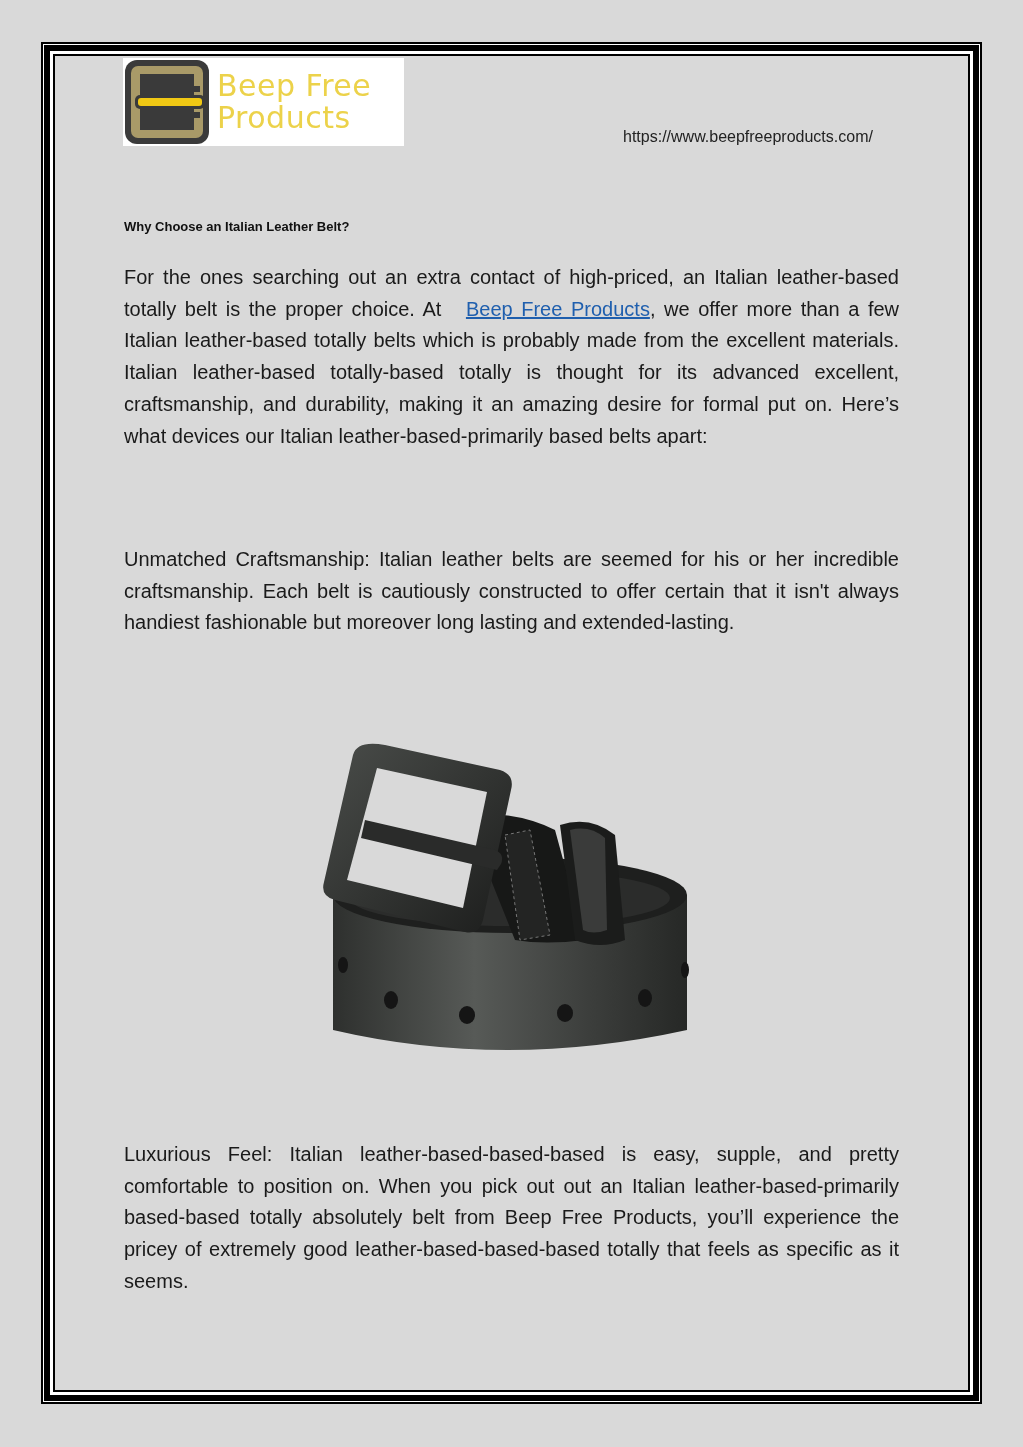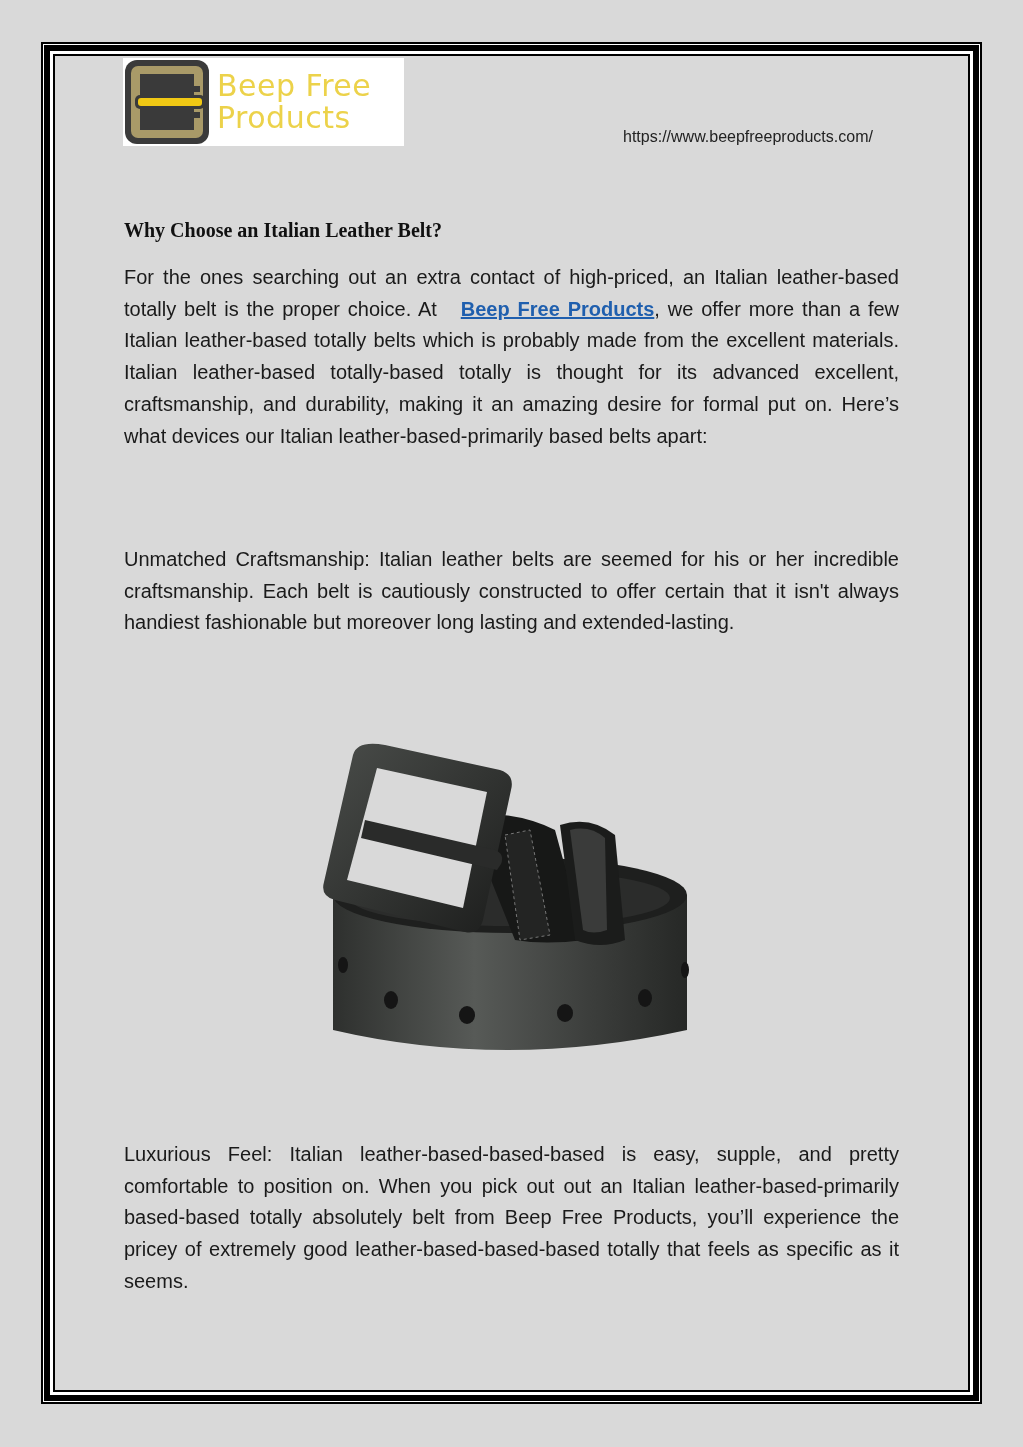--- a/index.html
+++ b/index.html
@@ -51,27 +51,27 @@
     font-size: 16px; color: #222; margin-left: 20px;
   }
   .content {
     position: absolute; left: 124px; width: 775px;
     font-family: "Liberation Sans", sans-serif;
     color: #1a1a1a;
     font-size: 20px; line-height: 31.7px;
   }
   .heading {
     position: absolute; left: 124px; top: 219px;
-    font-weight: bold; font-size: 20px; color: #111; font-family: Liberation Serif, serif;
+    font-weight: bold; font-size: 13px; color: #111;
   }
   .p1 { top: 262px; text-align: justify; }
   .p2 { top: 544px; text-align: justify; }
   .p3 { top: 1139px; text-align: justify; }
   .link {
-    color: #1f5fae; font-weight: bold; text-decoration: underline; margin-left: 16px;
+    color: #1f5fae; font-weight: normal; text-decoration: underline; margin-left: 16px;
   }
   .bold { font-weight: normal; }
   .belt {
     position: absolute; left: 315px; top: 730px; width: 380px; height: 330px;
   }
 </style>
 </head>
 <body>
 
 <div class="frame-outer"></div>

